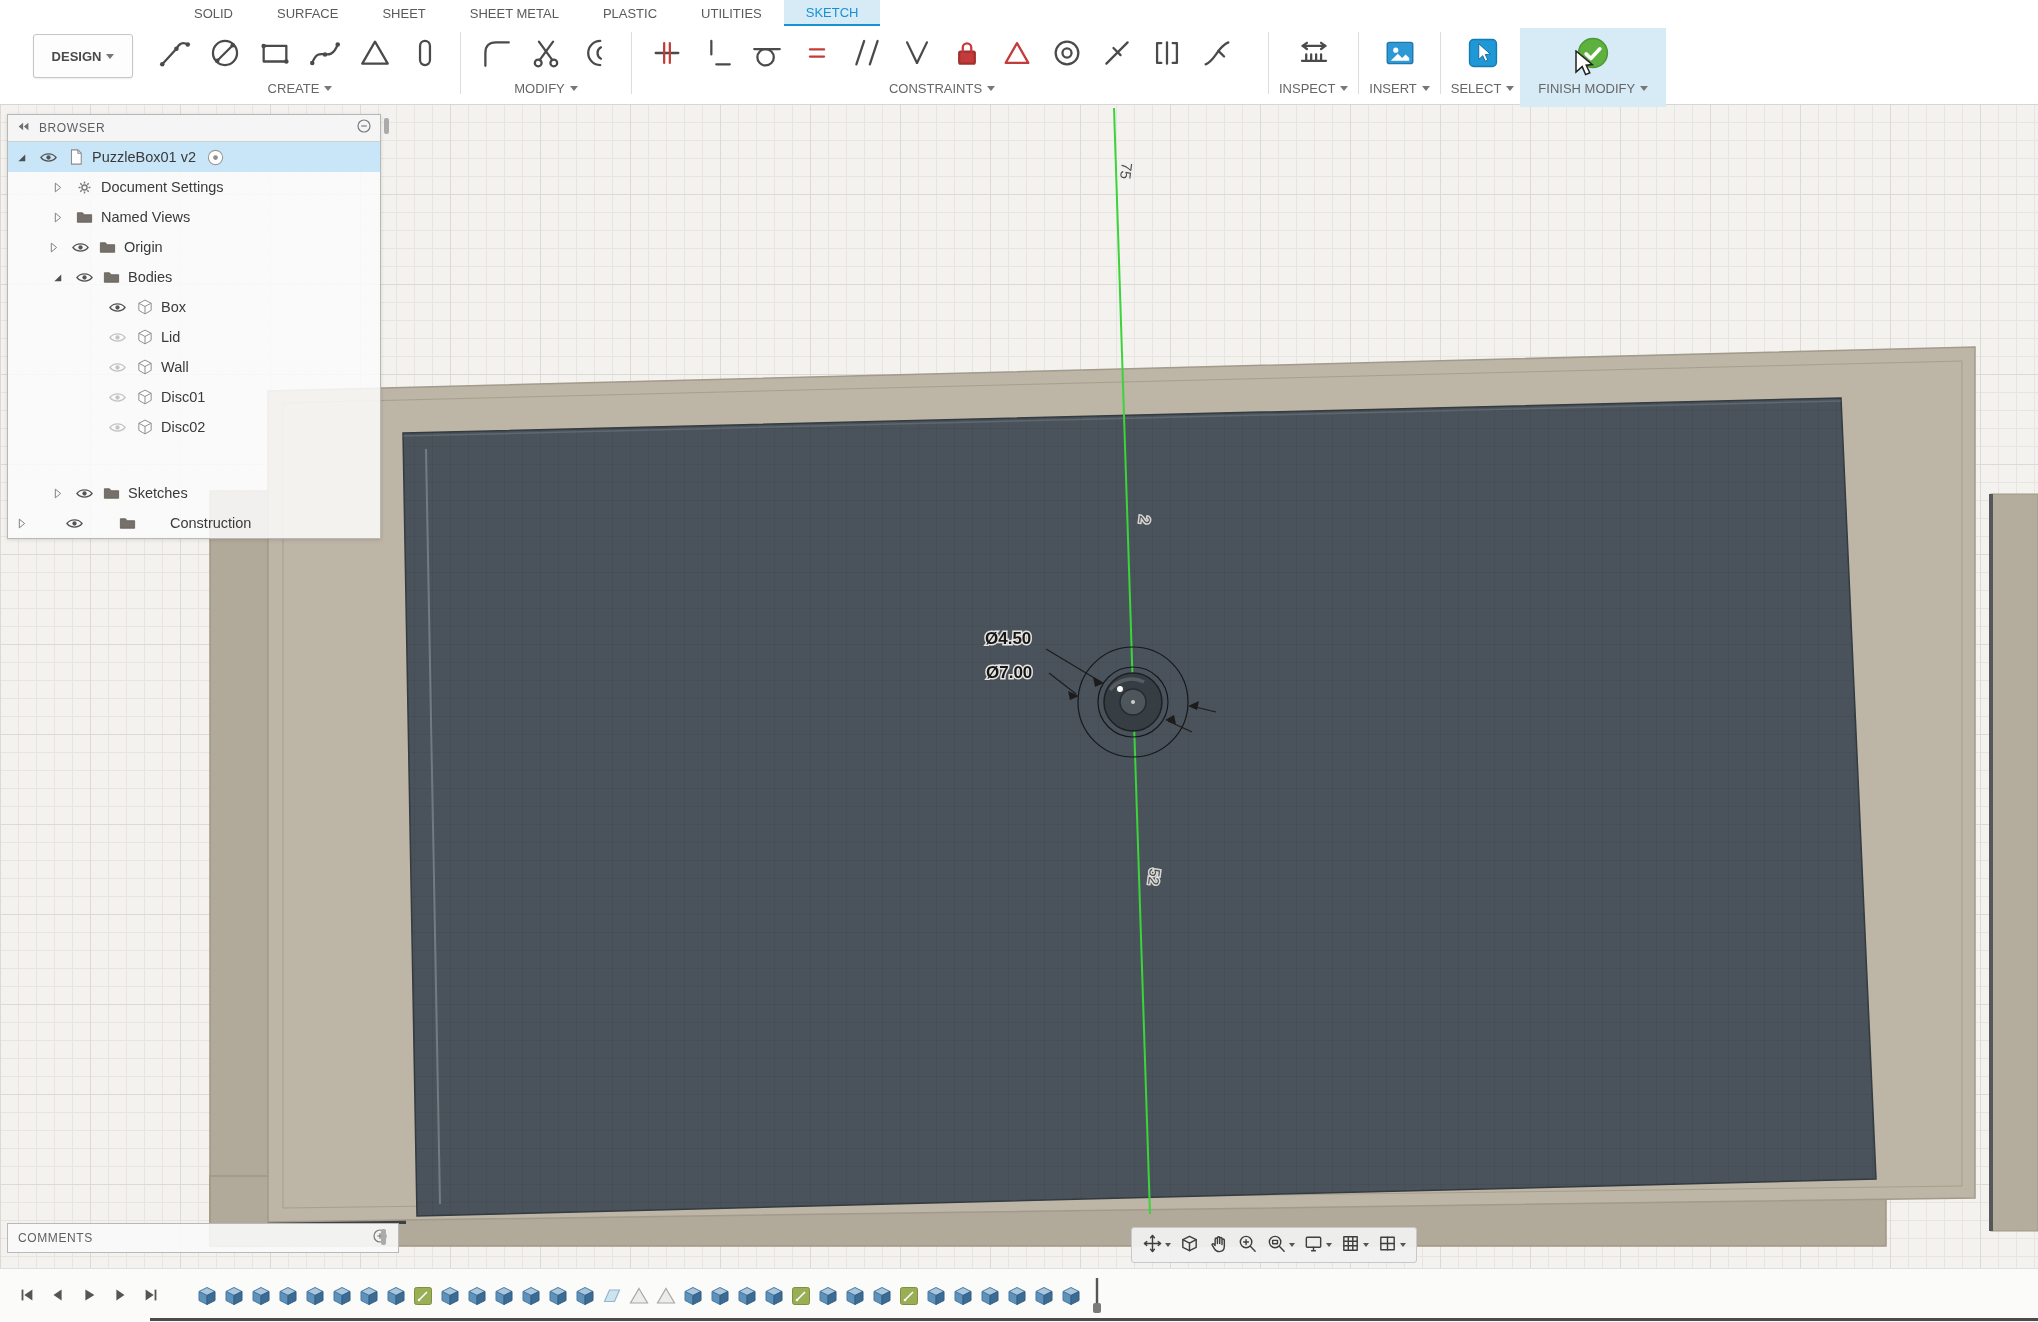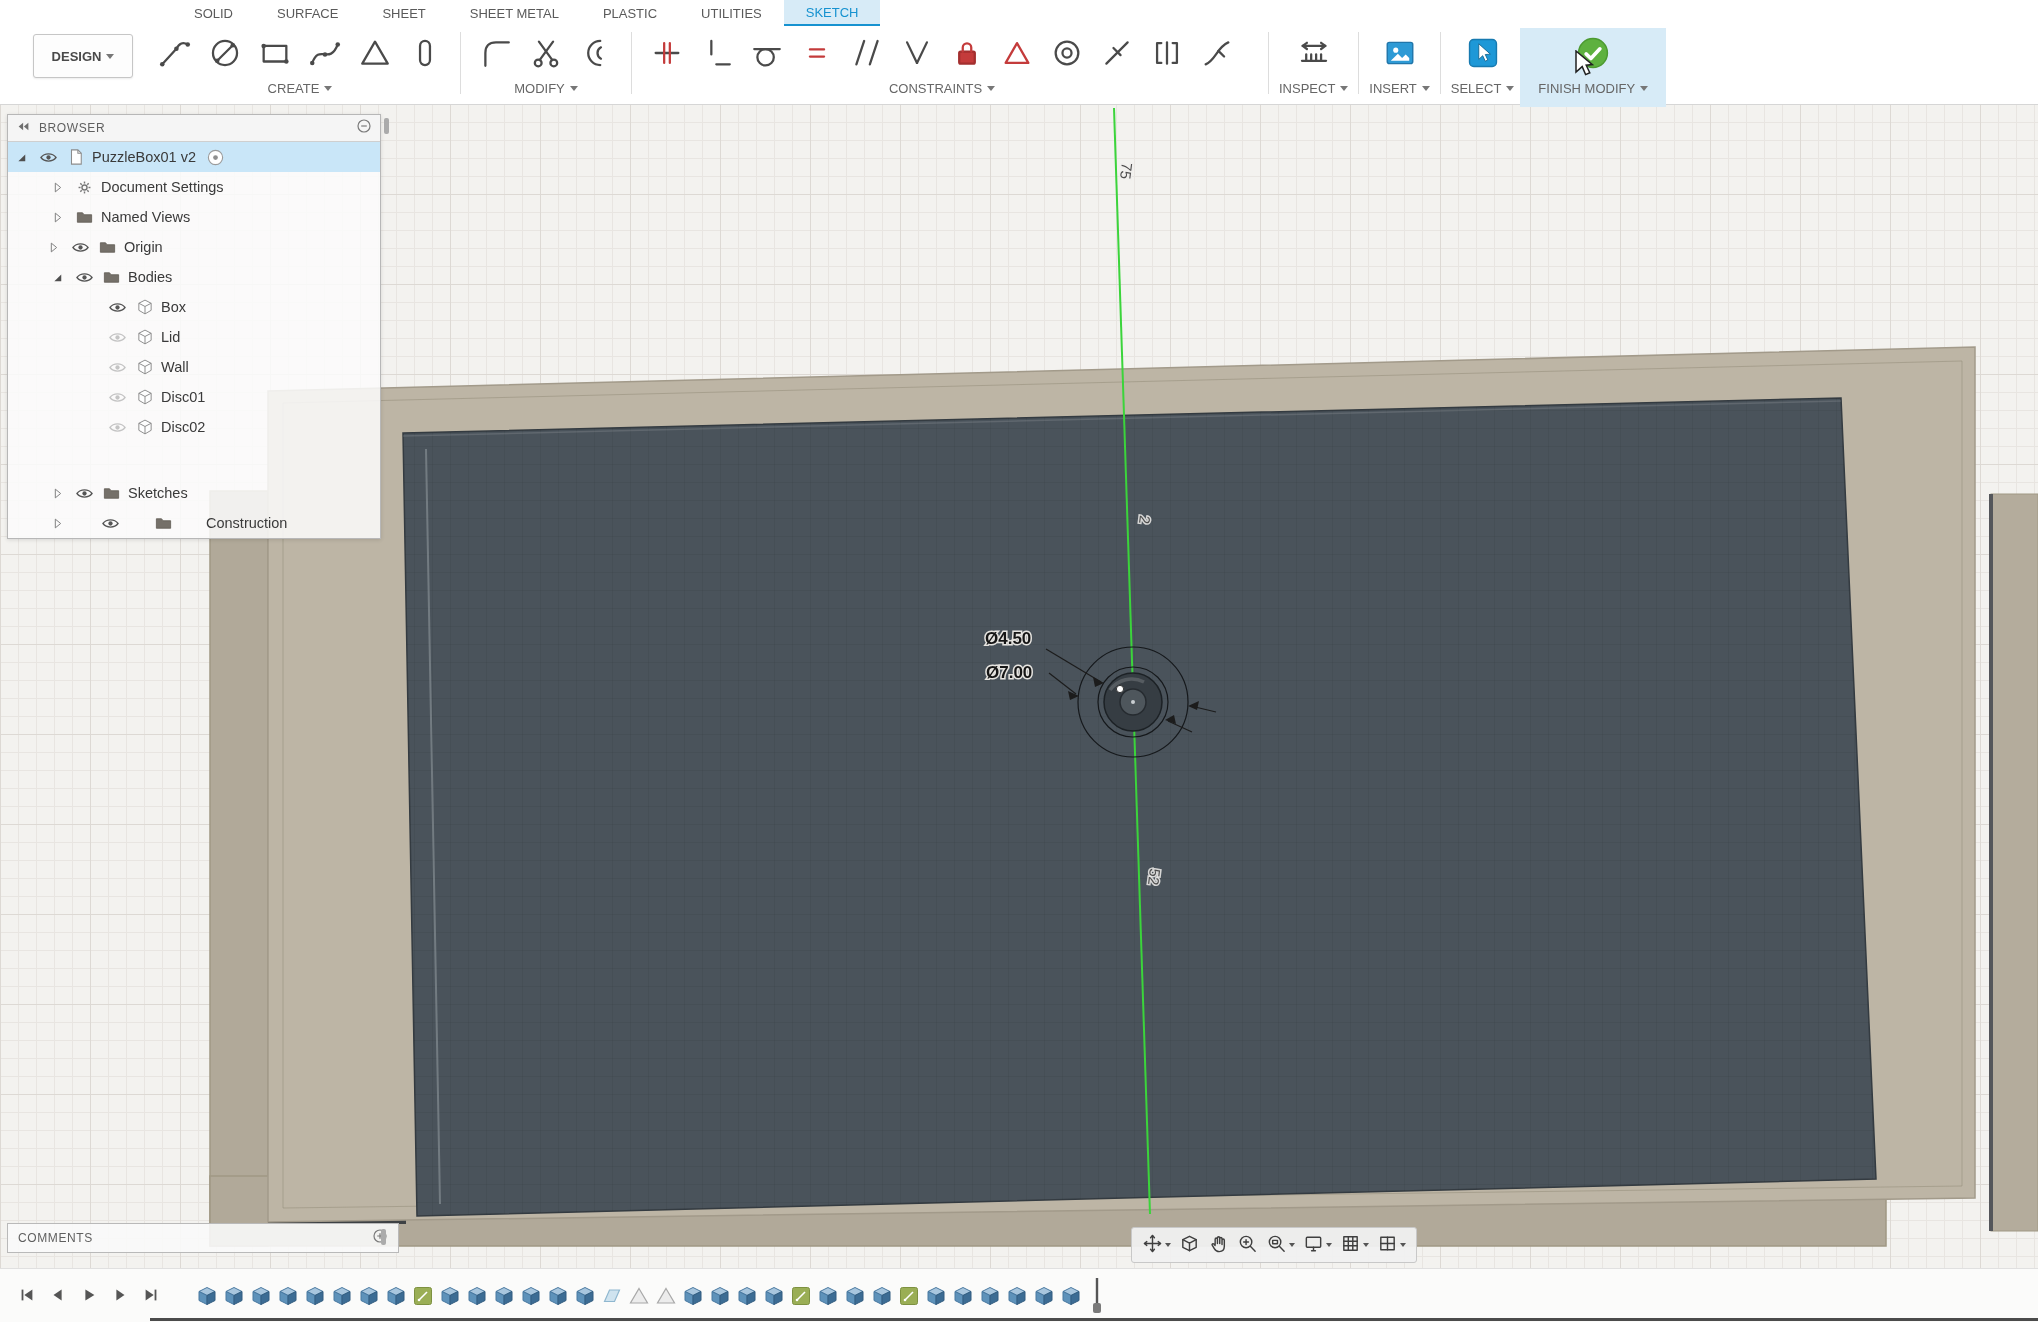--- a/index.html
+++ b/index.html
@@ -595,21 +595,21 @@
               <circle cx="12" cy="12" r="2.7" fill="#555"></circle>
             </svg>
           </span>
           <span class="slot">
             <svg viewBox="0 0 24 24" width="19" height="19">
               <path d="M3 6 h6.5 l2 2.5 H21 v9.5 H3 Z" fill="#757069" stroke="#5f5a53" stroke-width="1"></path>
             </svg>
           </span>
           <span class="blabel">Sketches</span>
         </div>
-        <div class="brow" style="padding-left: 36px; gap: 26px;">
+        <div class="brow" style=" gap: 26px;">
           <span class="slot">
             <svg viewBox="0 0 24 24" width="15" height="15">
               <polygon points="8.5,5 17,12 8.5,19" fill="none" stroke="#7a7a7a" stroke-width="1.5"></polygon>
             </svg>
           </span>
           <span class="slot">
             <svg viewBox="0 0 24 24" width="19" height="19">
               <path d="M2.5 12 C7 6 17 6 21.5 12 C17 18 7 18 2.5 12 Z" fill="none" stroke="#555" stroke-width="1.7"></path>
               <circle cx="12" cy="12" r="2.7" fill="#555"></circle>
             </svg>

